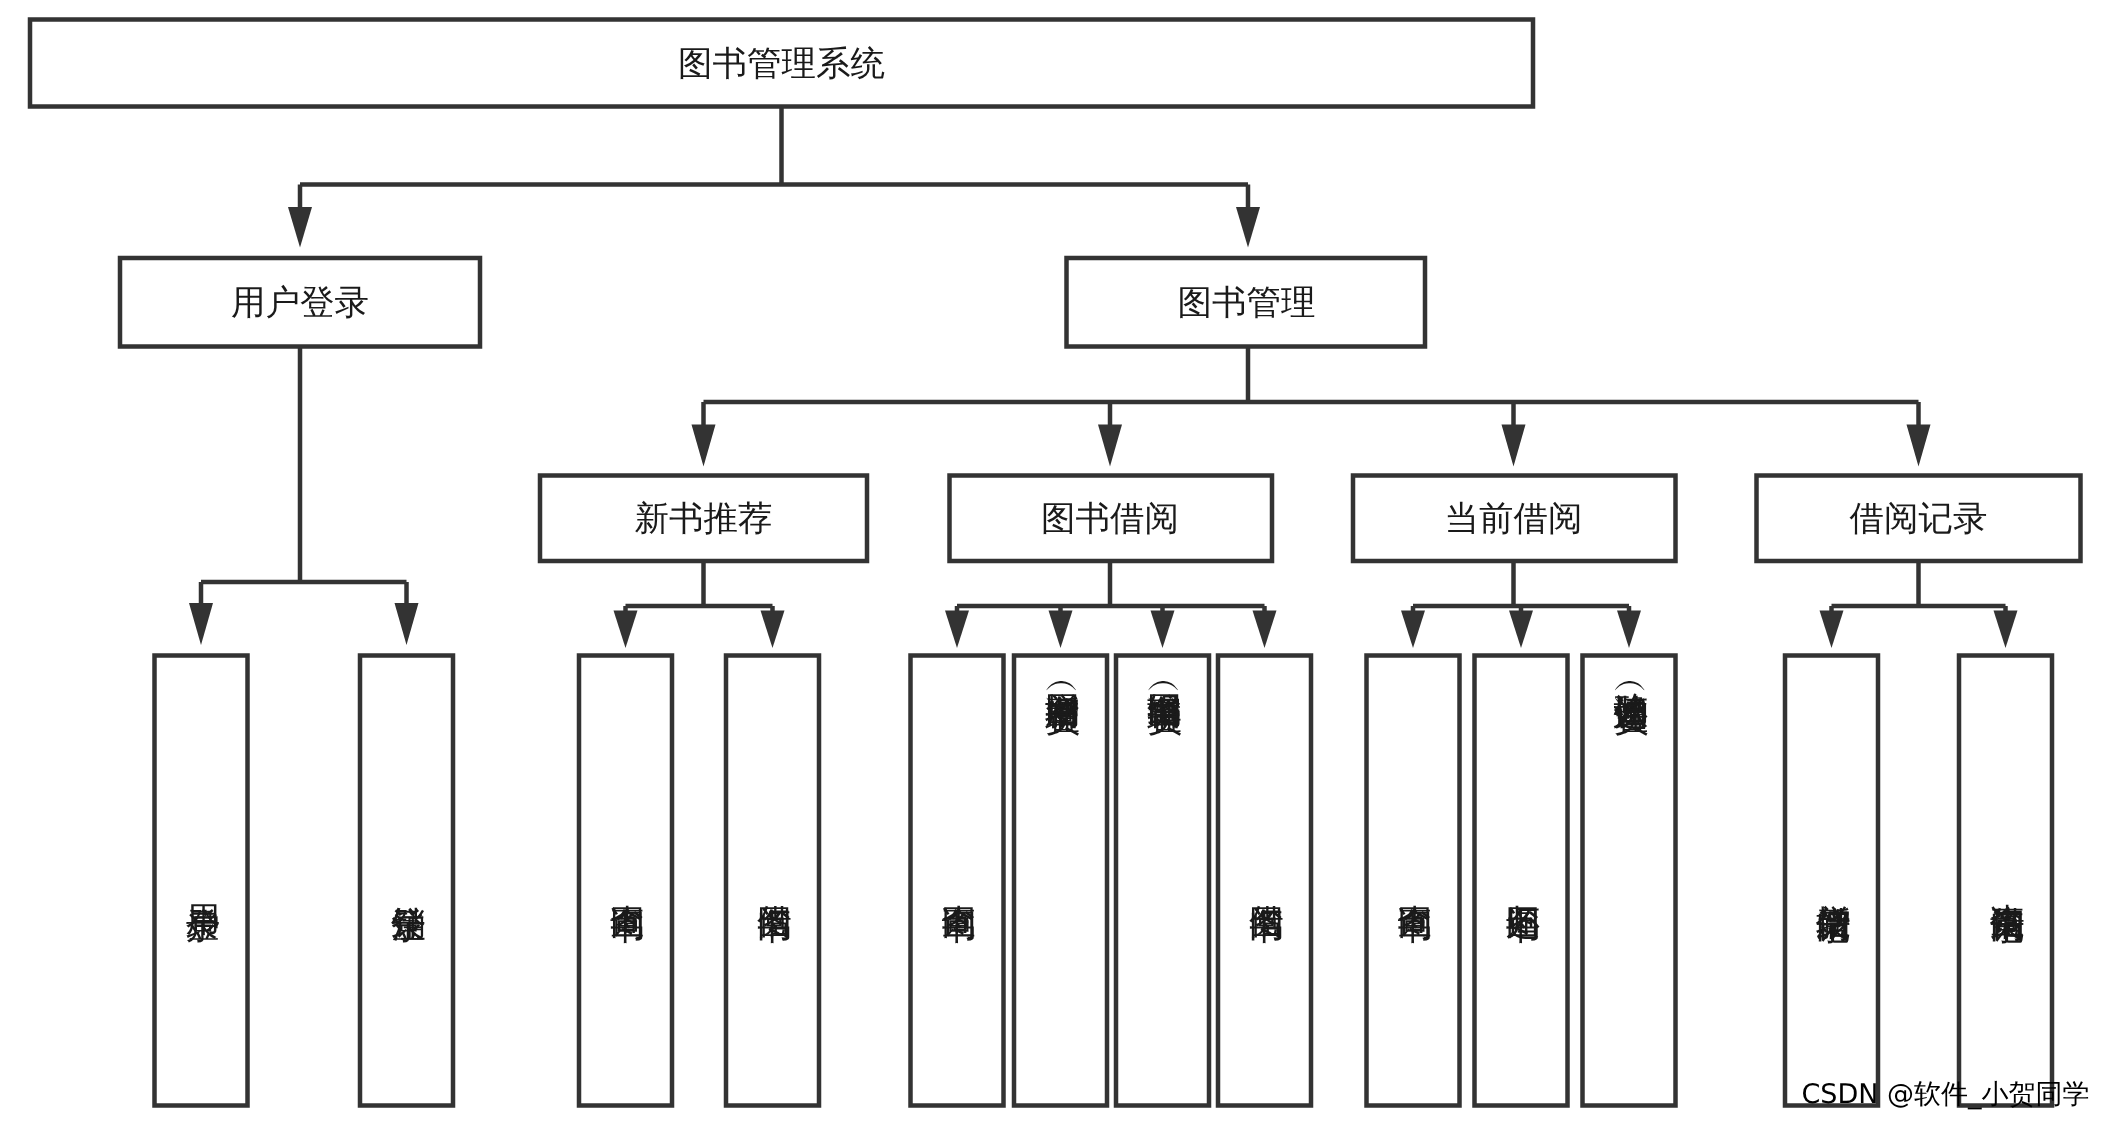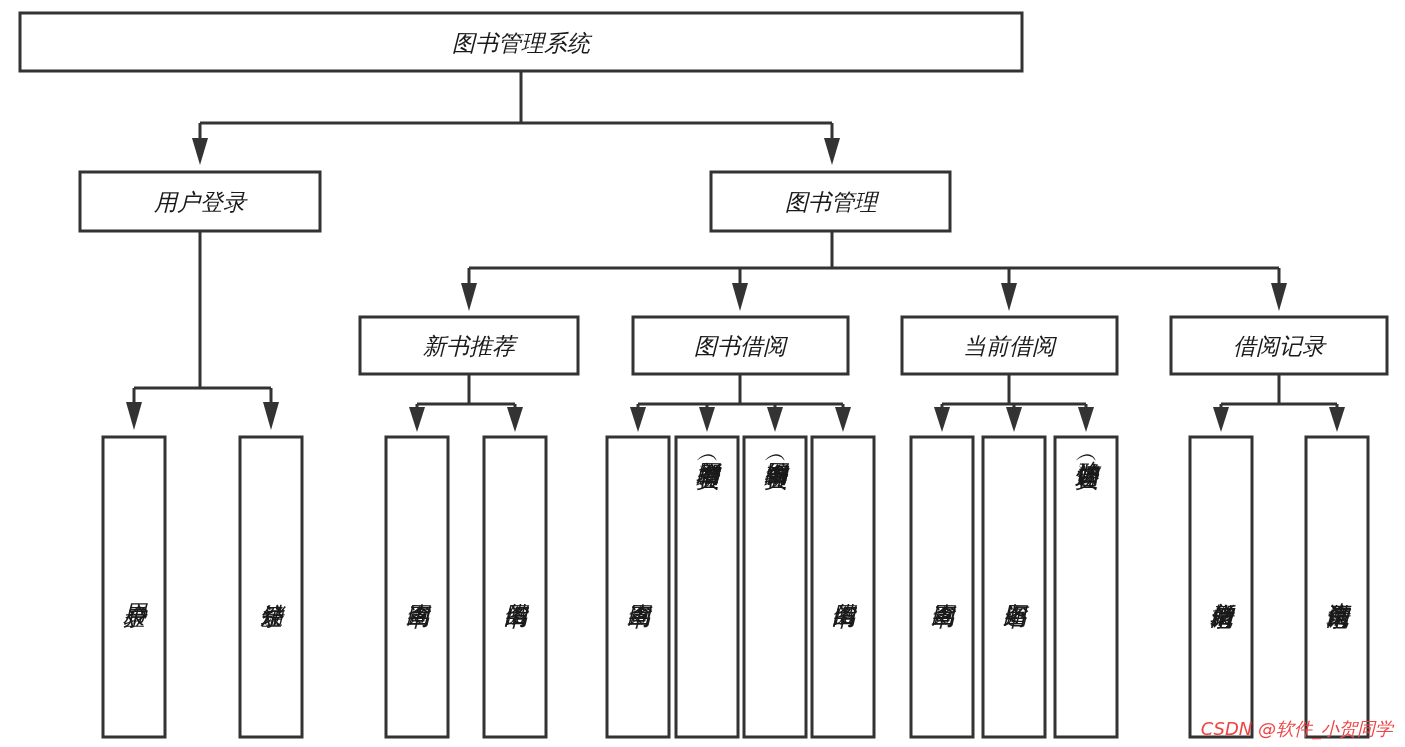--- a/index.html
+++ b/index.html
@@ -11,21 +11,20 @@
     width: 1405px;
     height: 747px;
     font-family: "DejaVu Sans", "Liberation Sans", sans-serif;
     overflow: hidden;
   }
   #diagram-root {
     position: relative;
     width: 1405px;
     height: 747px;
     background: #ffffff;
-    font-style: italic;
   }
   svg.flow {
     position: absolute;
     left: 0;
     top: 0;
     width: 1405px;
     height: 747px;
     display: block;
   }
   .node-rect {
@@ -66,21 +65,21 @@
     color: #1a1a1a;
     letter-spacing: 1px;
     white-space: nowrap;
   }
   .watermark {
     position: absolute;
     right: 12px;
     bottom: 6px;
     font-family: "DejaVu Sans", "Liberation Sans", sans-serif;
     font-size: 18px;
-    color: #ef4444;
+    color: #000000;
     white-space: nowrap;
     pointer-events: none;
     user-select: none;
   }
 </style>
 </head>
 <body>
 
 <div id="diagram-root">
 

